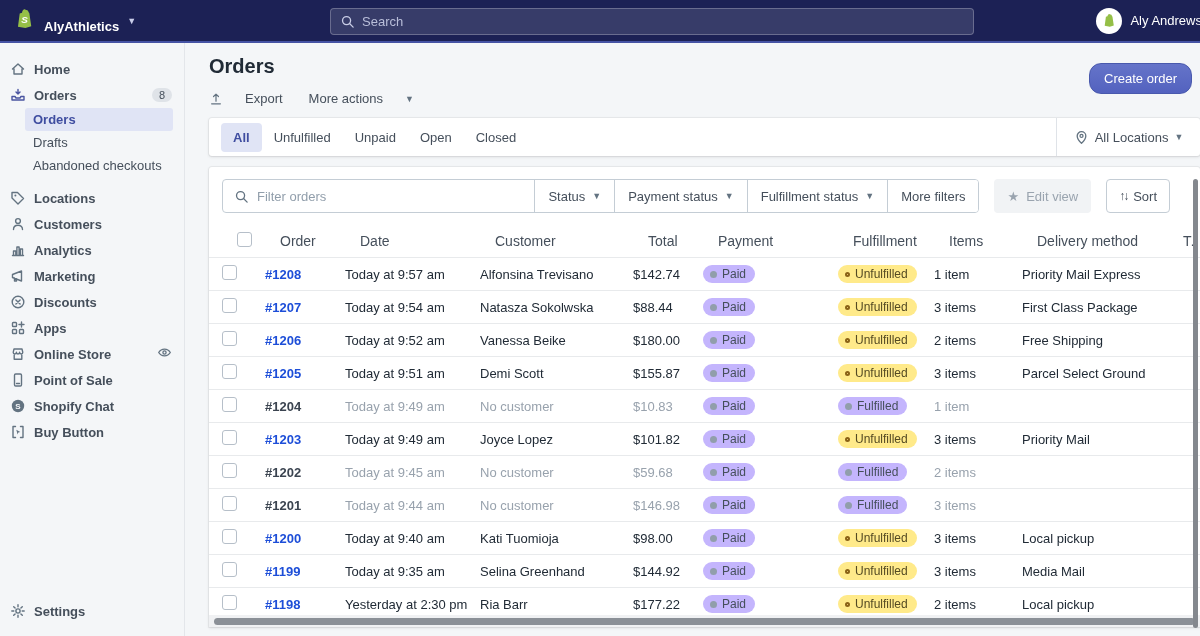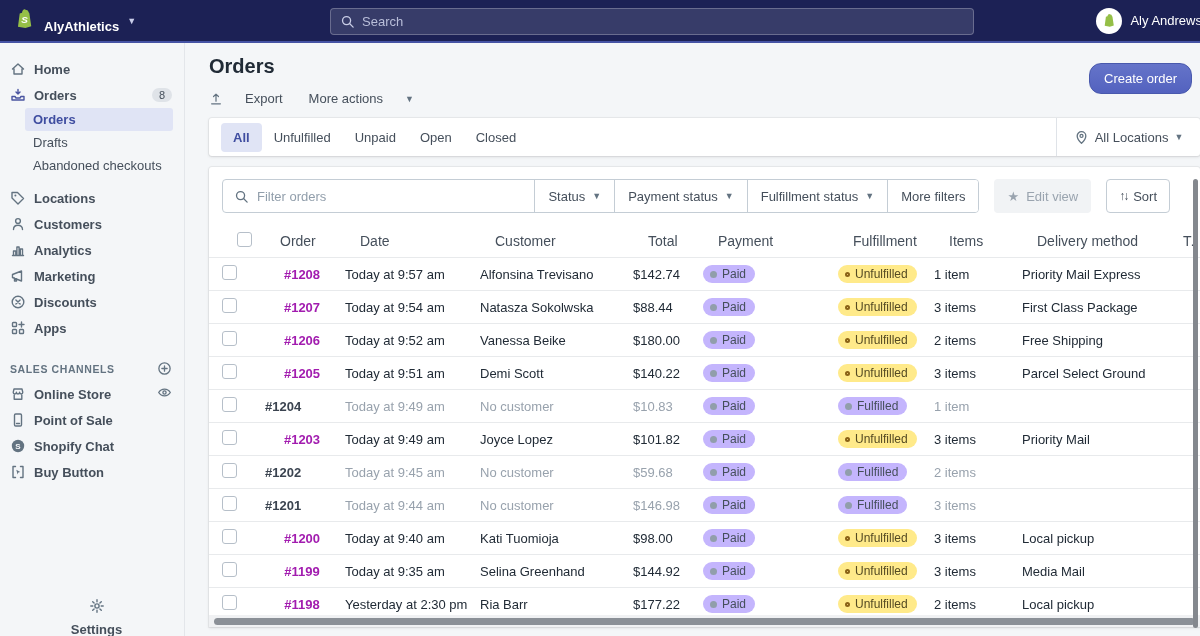--- a/index.html
+++ b/index.html
@@ -22,21 +22,21 @@
   .sidebar { position:absolute; left:0; top:43px; bottom:0; width:185px; background:#f4f6f8; border-right:1px solid #e3e6ea; display:flex; flex-direction:column; padding-top:13px; font-size:13px; }
   .nav-item { height:26px; display:flex; align-items:center; gap:8px; padding-left:9px; color:#454f5b; font-weight:600; cursor:pointer; }
   .nav-item .ic { width:17px; display:flex; justify-content:center; }
   .nav-badge { margin-left:auto; margin-right:12px; background:#dfe3e8; color:#454f5b; font-size:11px; font-weight:normal; border-radius:9px; padding:1px 7px; }
   .sub-item { height:23px; display:flex; align-items:center; padding-left:33px; color:#454f5b; cursor:pointer; }
   .sub-item.selected { margin:0 11px 0 25px; padding-left:8px; border-radius:3px; background:#e0e4f5; color:#3f4da0; font-weight:bold; }
   .nav-gap { height:8px; }
   .section-header { margin-top:16px; height:24px; display:flex; align-items:center; padding-left:10px; color:#637381; font-size:10.5px; font-weight:bold; letter-spacing:.6px; }
   .section-header .right-ic, .nav-item .right-ic { margin-left:auto; margin-right:12px; cursor:pointer; }
   .sidebar-spacer { flex:1; }
-  .settings-item { margin-bottom:12px;flex-direction:column; }
+  .settings-item { margin-bottom:12px; }
 
   
   .main { position:absolute; left:185px; top:43px; right:0; bottom:0; }
   .page-header { position:relative; padding:12px 0 0 24px; }
   .page-title { font-size:20px; font-weight:bold; color:#212b36; margin-bottom:13px; }
   .header-actions { display:flex; align-items:center; gap:26px; font-size:13px; color:#454f5b; }
   .action-link { display:flex; align-items:center; gap:22px; cursor:pointer; }
   .create-order-btn { position:absolute; top:20px; right:8px; background:linear-gradient(to bottom,#6574c9,#5362bf); border:1px solid #4959ad; color:#fff; font-size:13px; font-family:inherit; padding:7px 14px; border-radius:12px; cursor:pointer; }
 
   .card { background:#fff; border-radius:3px; box-shadow:0 0 0 1px rgba(63,63,68,.06), 0 1px 3px rgba(63,63,68,.15); }
@@ -61,21 +61,21 @@
   .sort-btn { display:flex; align-items:center; gap:6px; height:34px; padding:0 12px; border:1px solid #c4cdd5; border-radius:4px; background:#fff; color:#454f5b; font-size:13px; cursor:pointer; }
   .arrows { letter-spacing:-2px; font-size:12px; }
 
   
   .thead, .trow { display:grid; grid-template-columns:43px 80px 135px 153px 70px 135px 96px 88px 146px 1fr; align-items:center; padding-left:13px; height:33px; }
   .thead { color:#454f5b; font-size:14px;padding-left:28px; }
   .trow { border-top:1px solid #e8eaec; font-size:13px; cursor:pointer; }
   .cell { overflow:hidden; white-space:nowrap; text-overflow:ellipsis; padding-right:6px; }
   .checkbox { width:15px; height:15px; border:1px solid #b6bfc9; border-radius:3px; background:#fff; display:inline-block; cursor:pointer; }
   .c-order { font-weight:bold; }
-  .c-order.link { color:#a21caf;text-align:center; }
+  .c-order.link { color:#1d4ed8; }
   .trow.muted .cell { color:#98a2ad; }
   .trow.muted .c-order { color:#3b4450; }
   .badge { display:inline-flex; align-items:center; gap:5px; font-size:12px; border-radius:10px; padding:2px 9px 2px 7px; }
   .badge.gray { background:#c4b5fd; color:#454f5b; }
   .badge.yellow { background:#ffea8a; color:#544a23; }
   .dot { width:7px; height:7px; border-radius:50%; flex:none; }
   .dot.filled { background:#919eab; }
   .dot.ring { border:2px solid #8a6116; width:5px; height:5px; background:transparent; }
 
   
@@ -191,27 +191,20 @@
   <div class="nav-item">
     <span class="ic">
         <svg class="ic-stroke" width="16" height="16" viewBox="0 0 16 16">
           <rect x="2.5" y="2.5" width="4" height="4" rx=".8"></rect>
           <rect x="2.5" y="9.5" width="4" height="4" rx=".8"></rect>
           <rect x="9.5" y="9.5" width="4" height="4" rx=".8"></rect>
           <path d="M11.5 2v5M9 4.5h5"></path>
         </svg>
       </span>
     <span>Apps</span>
-  </div>
-  <div class="section-header">
-    <span>SALES CHANNELS</span>
-    <span class="right-ic"><svg class="ic-stroke" width="15" height="15" viewBox="0 0 16 16">
-          <circle cx="8" cy="8" r="6"></circle>
-          <path d="M8 5.2v5.6M5.2 8h5.6"></path>
-        </svg></span>
   </div>
   <div class="nav-item">
     <span class="ic">
         <svg class="ic-stroke" width="16" height="16" viewBox="0 0 16 16">
           <path d="M3.2 6.3L4 3h8l.8 3.3M3.2 6.3c0 .9.7 1.7 1.6 1.7s1.6-.8 1.6-1.7c0 .9.7 1.7 1.6 1.7s1.6-.8 1.6-1.7c0 .9.7 1.7 1.6 1.7s1.6-.8 1.6-1.7M4.2 8.8V13.2h7.6V8.8"></path>
         </svg>
       </span>
     <span>Online Store</span>
     <span class="right-ic"><svg class="ic-stroke" width="15" height="15" viewBox="0 0 16 16">
           <path d="M1.8 8s2.2-3.6 6.2-3.6S14.2 8 14.2 8 12 11.6 8 11.6 1.8 8 1.8 8z"></path>
@@ -377,21 +370,21 @@
           <div class="cell"><span class="badge yellow"><span class="dot ring"></span>Unfulfilled</span></div>
           <div class="cell">2 items</div>
           <div class="cell">Free Shipping</div>
           <div class="cell"></div>
         </div>
         <div class="trow">
           <div class="cell c-check"><span class="checkbox"></span></div>
           <div class="cell c-order link">#1205</div>
           <div class="cell">Today at 9:51 am</div>
           <div class="cell">Demi Scott</div>
-          <div class="cell">$140.22</div>
+          <div class="cell">$155.87</div>
           <div class="cell"><span class="badge gray"><span class="dot filled"></span>Paid</span></div>
           <div class="cell"><span class="badge yellow"><span class="dot ring"></span>Unfulfilled</span></div>
           <div class="cell">3 items</div>
           <div class="cell">Parcel Select Ground</div>
           <div class="cell"></div>
         </div>
         <div class="trow muted">
           <div class="cell c-check"><span class="checkbox"></span></div>
           <div class="cell c-order">#1204</div>
           <div class="cell">Today at 9:49 am</div>

